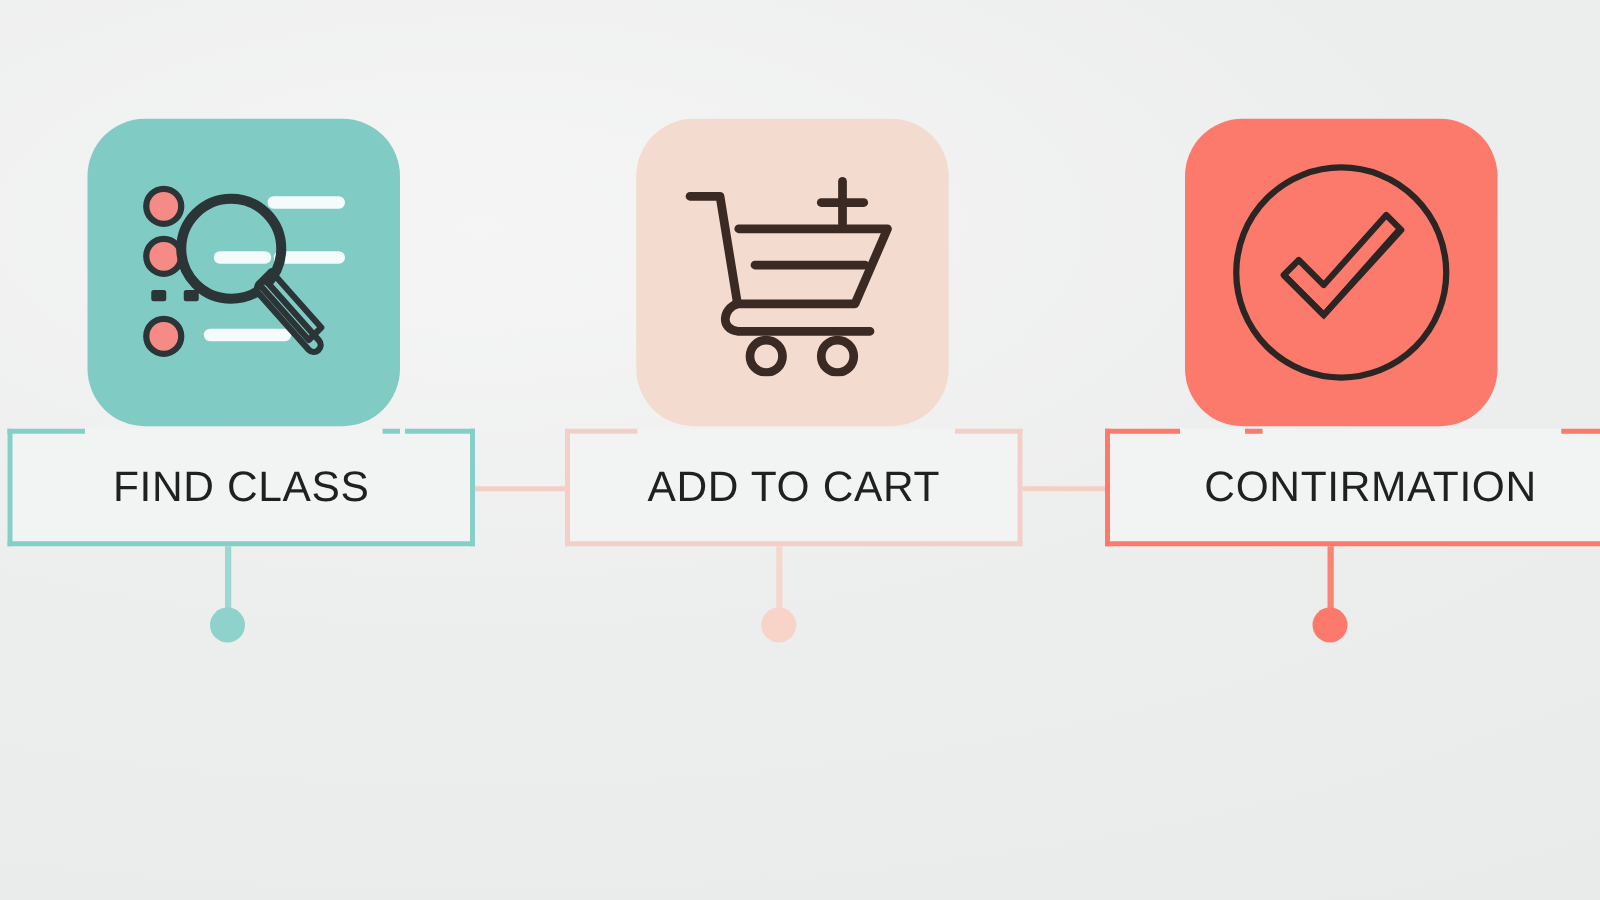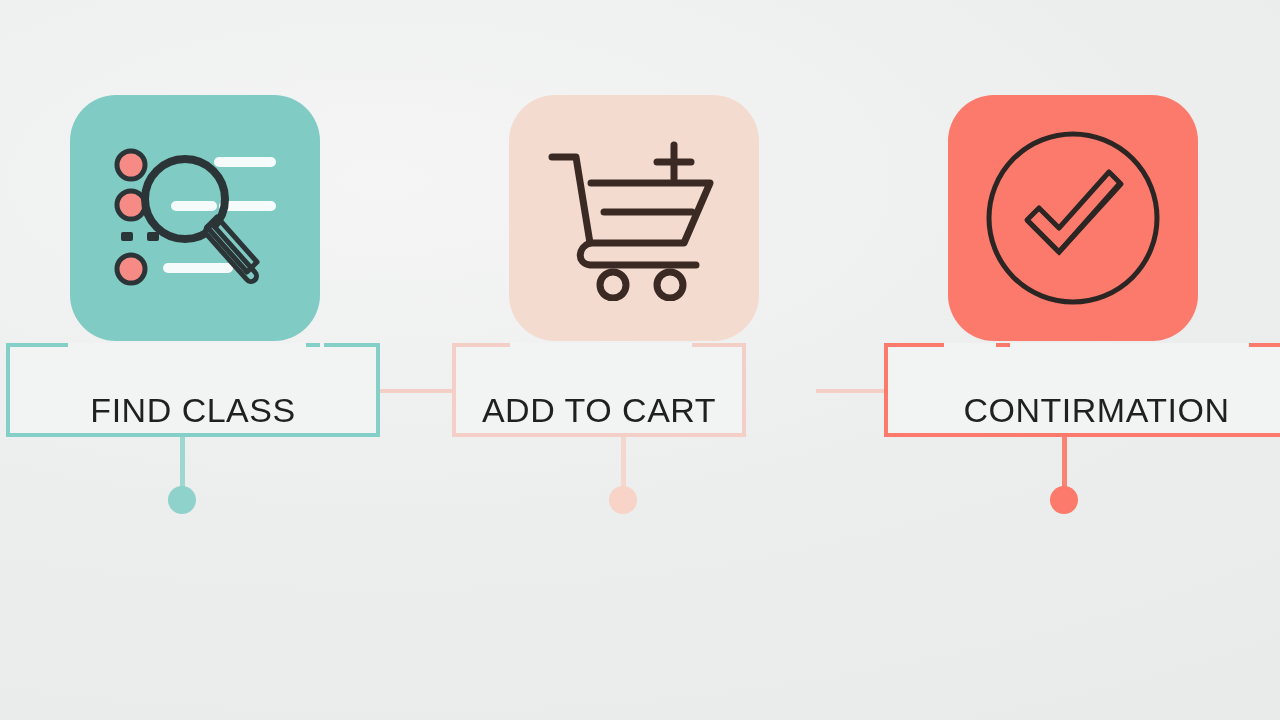--- a/index.html
+++ b/index.html
@@ -64,30 +64,29 @@
   .label-text {
     position: absolute;
     left: 0; right: 0;
     top: 50%;
     transform: translateY(-50%);
     text-align: center;
     font-size: 34px;
     letter-spacing: 0.5px;
     color: #1f2121;
     white-space: nowrap;
-    margin-top: 20px;
   }
 
   
   #box-find-class { left: 6px; width: 374px; color: #84cfc8; }
   #box-find-class .top-l { width: 62px; }
   #box-find-class .top-r { width: 56px; }
   #box-find-class .top-dash { left: 300px; }
   
-  #box-add-to-cart { left: 452px; width: 294px; color: #f3cfc8; }
+  #box-add-to-cart { left: 452px; width: 366px; color: #f3cfc8; }
   #box-add-to-cart .top-l { width: 58px; }
   #box-add-to-cart .top-r { width: 54px; }
   
   #box-confirmation { left: 884px; width: 425px; color: #fb7a6b; }
   #box-confirmation .top-l { width: 60px; }
   #box-confirmation .top-r { width: 60px; }
   #box-confirmation .top-dash { left: 112px; }
 
   
   .stem {

